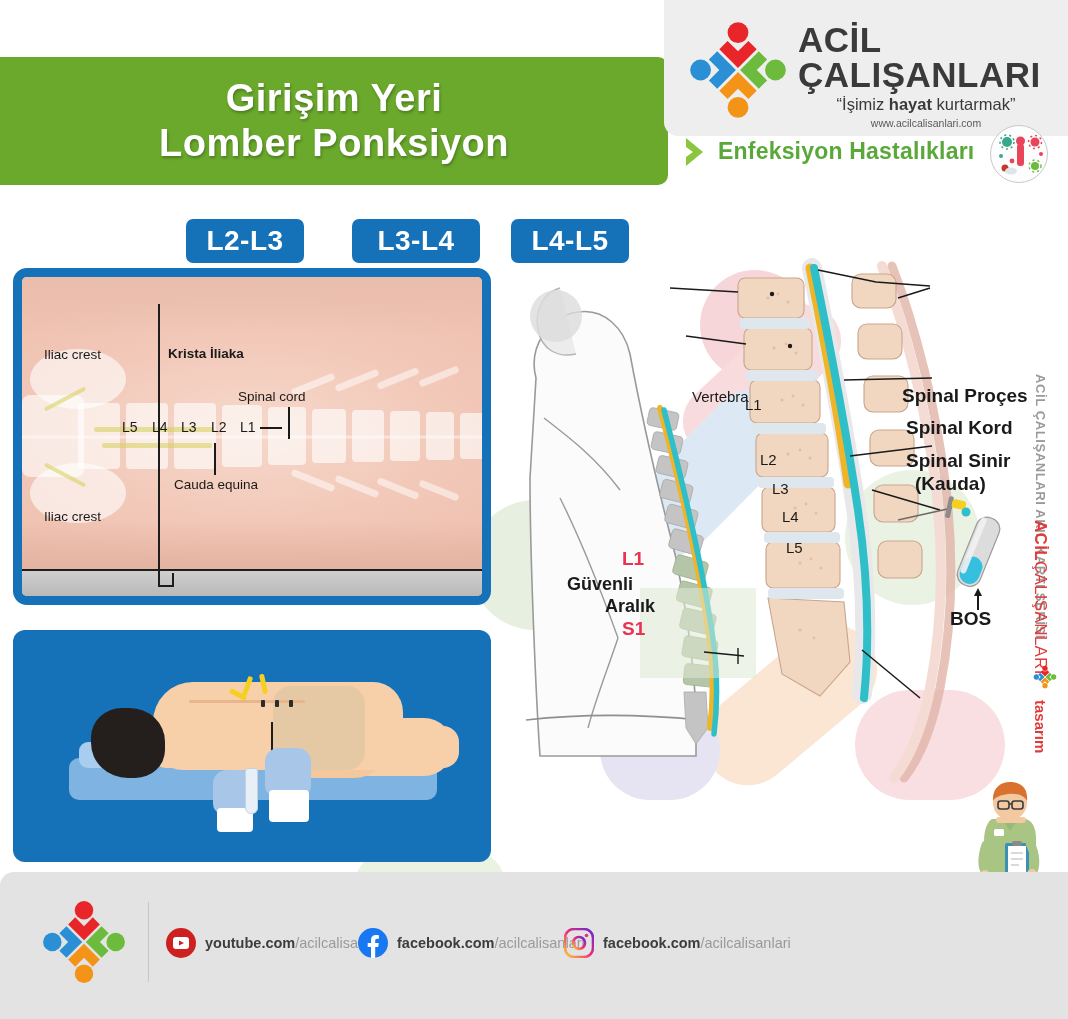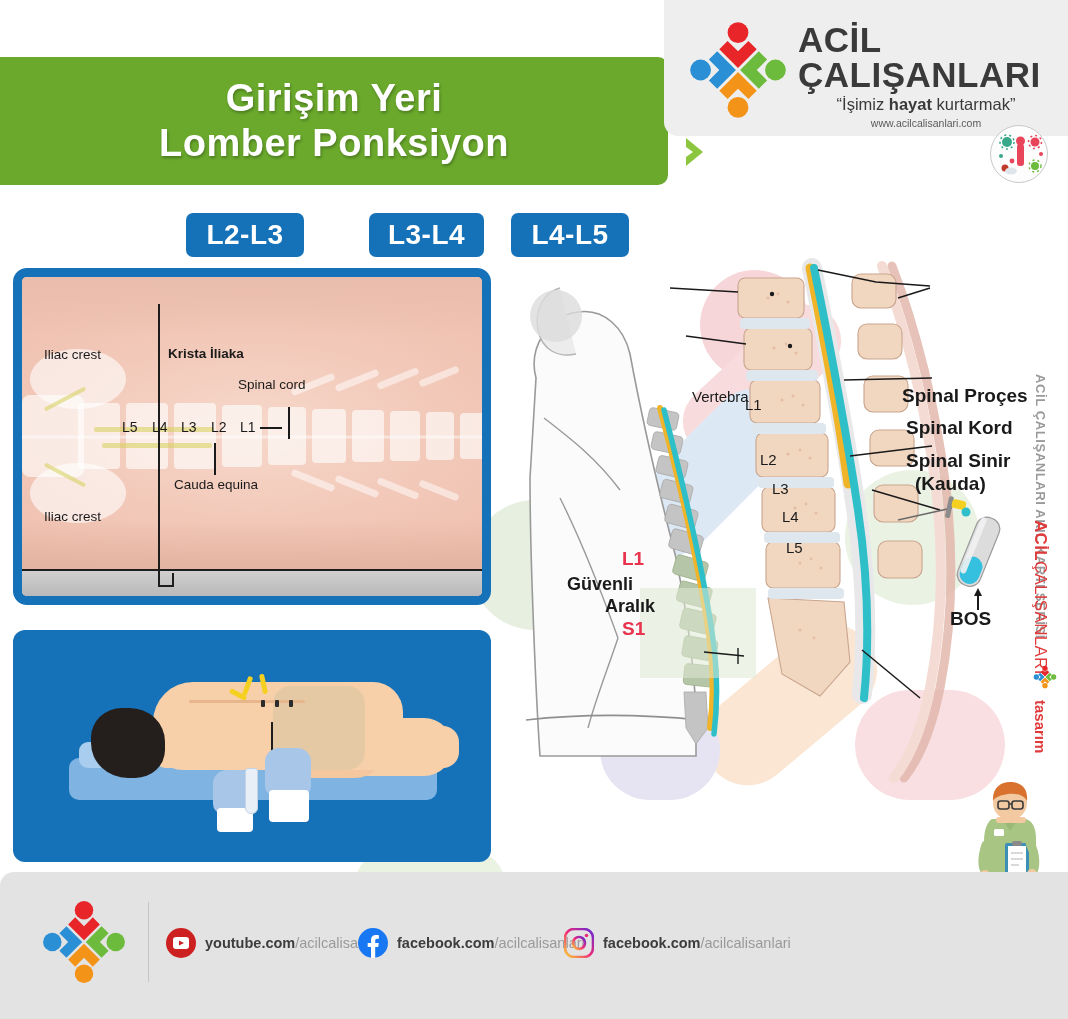--- a/index.html
+++ b/index.html
@@ -61,24 +61,24 @@
     background: #fdfdfd; border: 1.5px solid #c9c9c9;
   }
 
   
   .badges { position: absolute; left: 0; top: 213px; width: 1068px; height: 46px; }
   .badge {
     position: absolute; height: 44px;
     background: #1672b8; border-radius: 7px;
     color: #ffffff; font-size: 28px; font-weight: bold;
     display: flex; align-items: center; justify-content: center;
-    letter-spacing: 0.5px; padding: 0 14px;
+    letter-spacing: 0.5px; padding: 0 14px; margin-top: 6px;
   }
   .b0 { left: 186px; width: 118px; }
-  .b1 { left: 369px; width: 115px; }
+  .b1 { left: 352px; width: 128px; }
   .b2 { left: 511px; width: 118px; }
   .b3 { left: 674px; width: 118px; }
 
   
   .blob { position: absolute; border-radius: 999px; }
   .blob-pink1 { left: 700px; top: 270px; width: 110px; height: 110px; background: #f7d6da; }
   .blob-pink2 { left: 667px; top: 345px; width: 190px; height: 72px; background: #f8dcdd;
                 transform: rotate(-43deg); }
   .blob-blue1 { left: 612px; top: 430px; width: 200px; height: 85px; background: #dce9f5;
                 transform: rotate(-45deg); }
@@ -298,20 +298,21 @@
       <div class="brand-text">
         <div class="brand-name">ACİL ÇALIŞANLARI</div>
         <div class="brand-slogan"><span>“İşimiz </span><b>hayat</b><span> kurtarmak”</span></div>
         <div class="brand-url">www.acilcalisanlari.com</div>
       </div>
     </div>
     <div class="cat-row">
       <svg class="cat-chevron" viewBox="0 0 26 34">
         <path d="M4 3 L21 17 L4 31 L4 22 L11 17 L4 12 Z" fill="#8cc63f"></path>
       </svg>
+      <div class="cat-label">Enfeksiyon Hastalıkları</div>
       <div class="cat-icon">
         <svg viewBox="0 0 58 58" width="58" height="58">
           <rect x="26" y="18" width="7" height="22" rx="3" fill="#e8445a"></rect>
           <circle cx="29.5" cy="15" r="4.5" fill="#e8445a"></circle>
           <g fill="#38a88a">
               <circle cx="16" cy="16" r="5"></circle>
               <circle cx="16" cy="16" r="7" fill="none" stroke="#38a88a" stroke-width="1.6" stroke-dasharray="2 3"></circle>
             </g>
           <g fill="#e8445a">
               <circle cx="44" cy="16" r="4.5"></circle>
@@ -373,21 +374,21 @@
       <div class="nerve" style="left:20px;top:120px;width:46px;height:4px;transform:rotate(-28deg);"></div>
       <div class="nerve" style="left:20px;top:196px;width:46px;height:4px;transform:rotate(28deg);"></div>
 
       <div class="table-edge"></div>
 
       <div class="ref-line"></div>
       <div class="ref-corner"></div>
 
       <div class="lbl" style="left:22px;top:70px;">Iliac crest</div>
       <div class="lbl lbl-b" style="left:146px;top:69px;">Krista İliaka</div>
-      <div class="lbl" style="left:216px;top:100px;">Spinal cord</div>
+      <div class="lbl" style="left:216px;top:112px;">Spinal cord</div>
       <div class="lead" style="left:266px;top:130px;height:32px;"></div>
       <div class="lbl" style="left:152px;top:200px;">Cauda equina</div>
       <div class="lead" style="left:192px;top:166px;height:32px;"></div>
       <div class="lbl" style="left:22px;top:232px;">Iliac crest</div>
 
       <div class="lvl" style="left:100px;top:142px;">L5</div>
       <div class="lvl" style="left:130px;top:142px;">L4</div>
       <div class="lvl" style="left:159px;top:142px;">L3</div>
       <div class="lvl" style="left:189px;top:142px;">L2</div>
       <div class="lvl" style="left:218px;top:142px;">L1</div>

